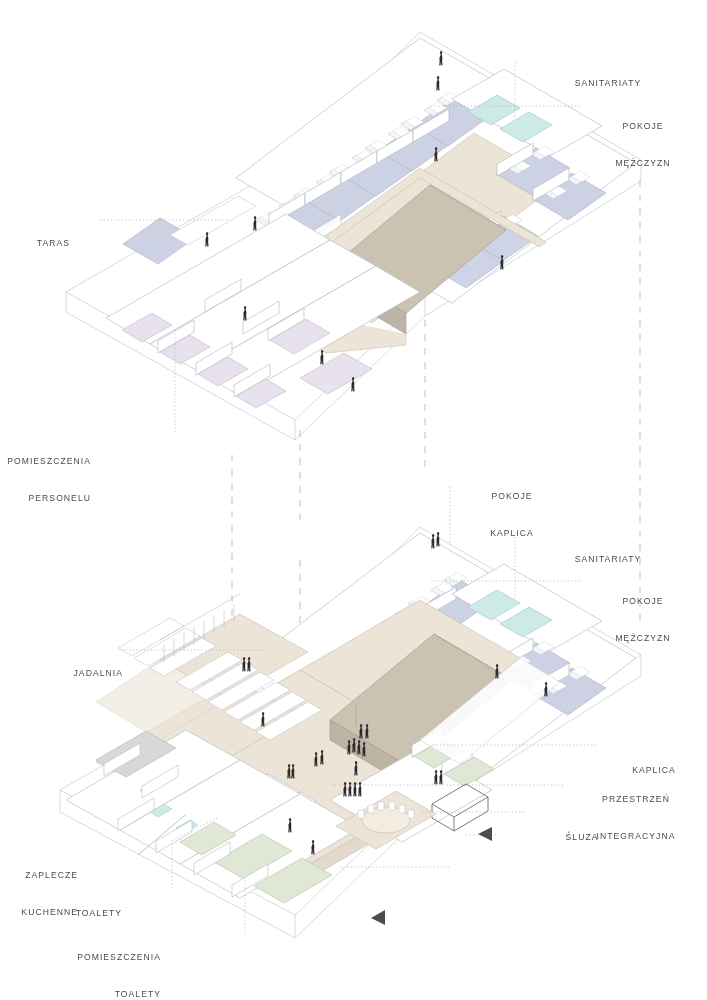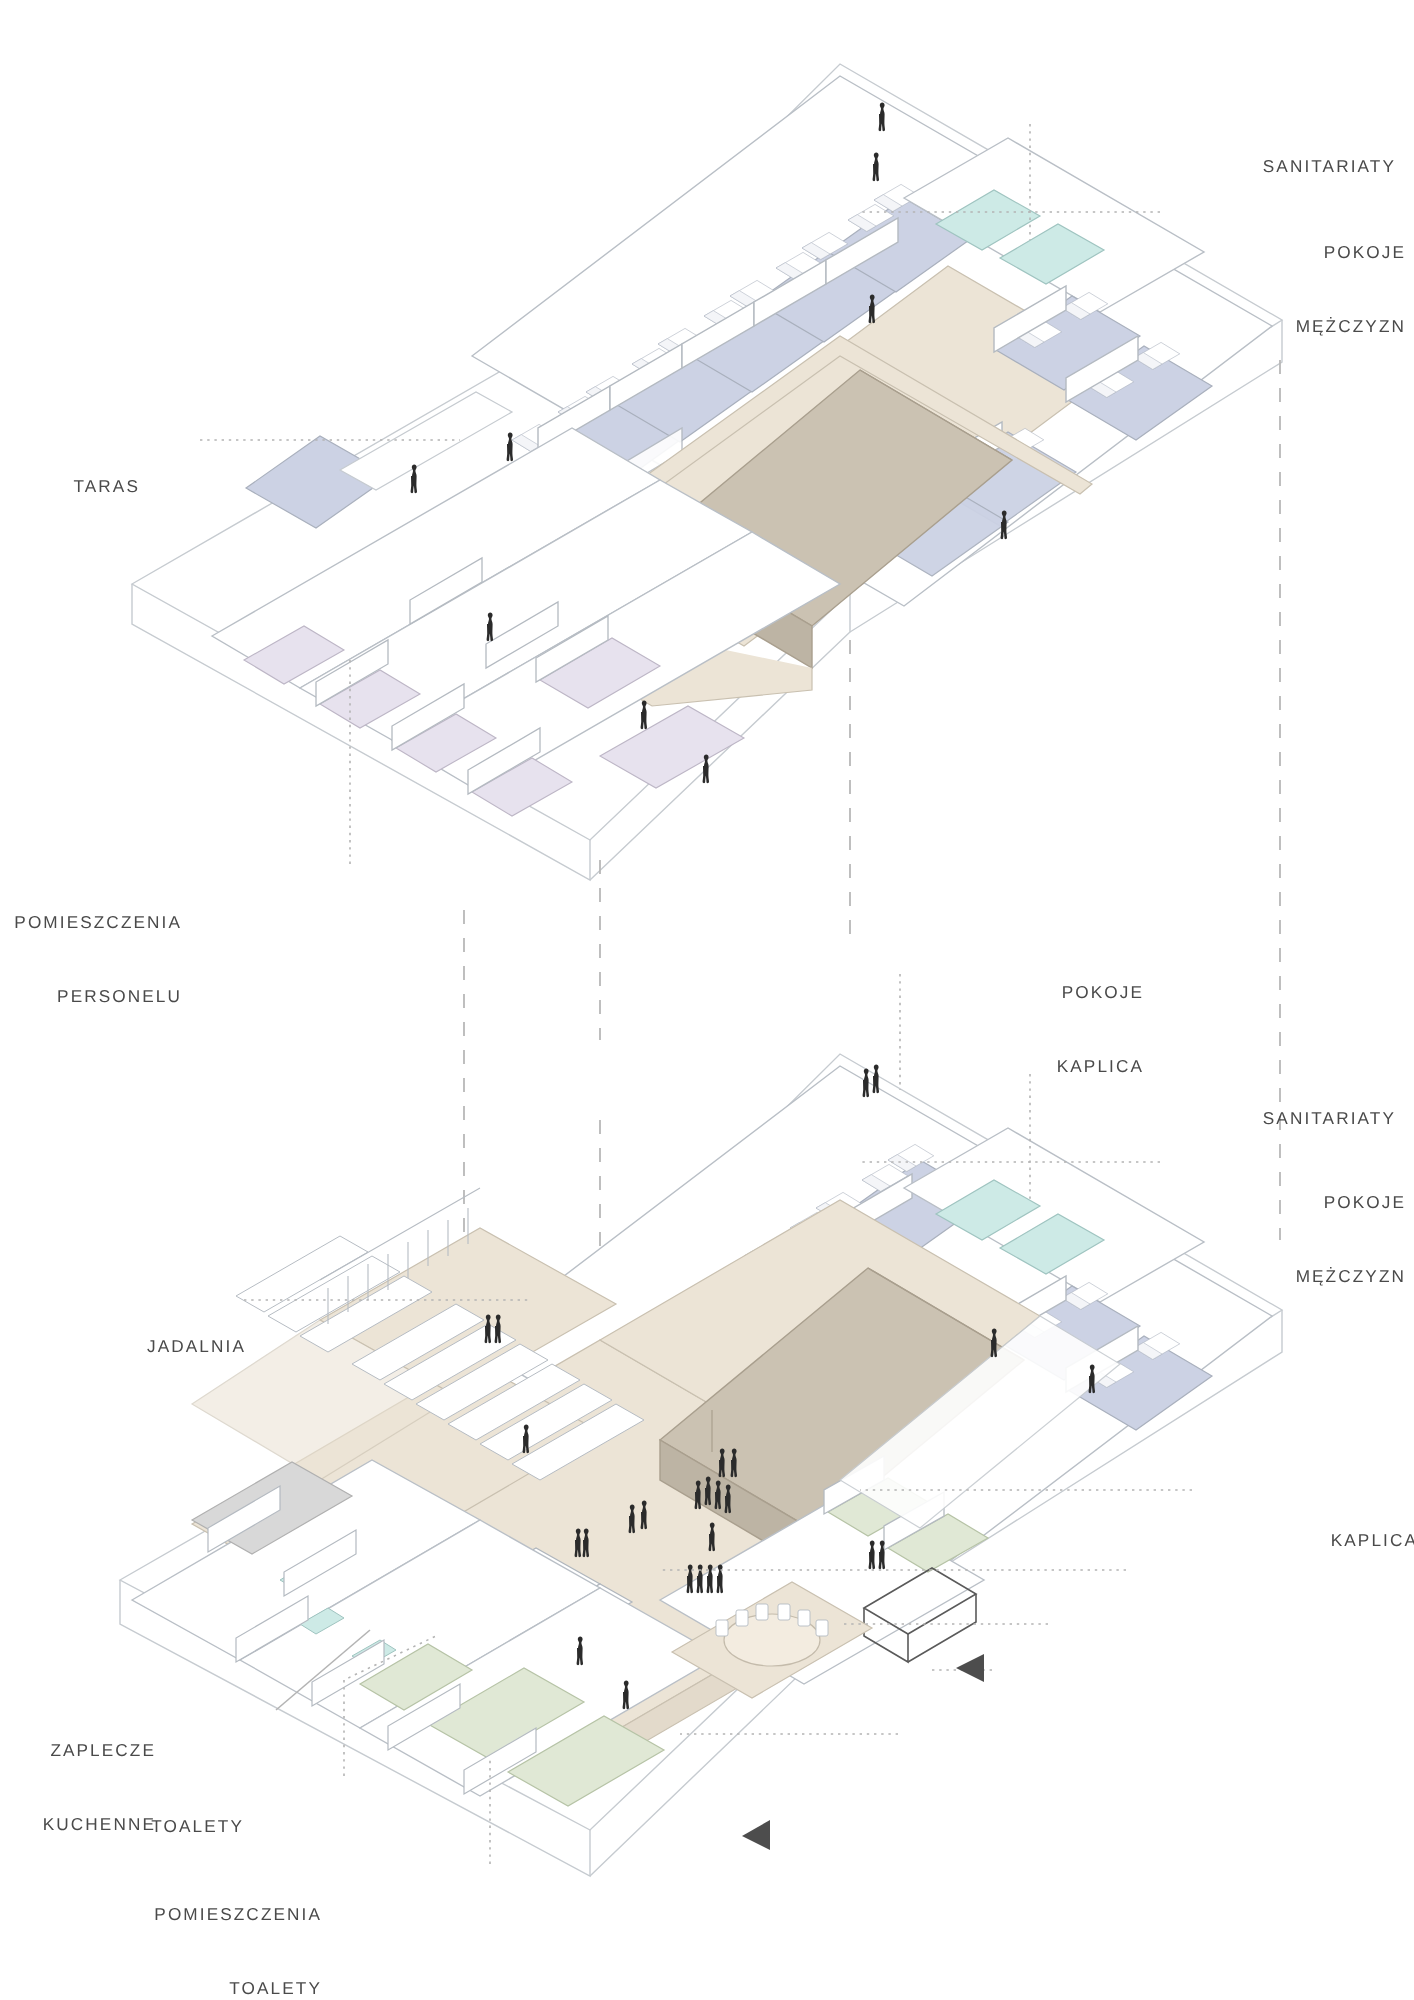--- a/index.html
+++ b/index.html
@@ -3,21 +3,21 @@
 <meta charset="utf-8">
 <style>
   html,body{margin:0;padding:0;background:#ffffff;}
   body{width:707px;height:1000px;position:relative;overflow:hidden;
        font-family:"Liberation Sans",sans-serif;color:#3a3a3a;}
   #stage{position:absolute;inset:0;width:707px;height:1000px;}
   svg#plan{position:absolute;left:0;top:0;width:707px;height:1000px;display:block;}
   .lbl{position:absolute;font-size:8.6px;letter-spacing:1.05px;color:#4a4a4a;
        line-height:12.4px;white-space:pre;}
   .lbl.r{text-align:right;}
-  .lbl.l{text-align:right;}
+  .lbl.l{text-align:center;}
 </style>
 </head>
 <body>
 
 <div id="stage">
 
 <svg id="plan" viewBox="0 0 707 1000">
   <defs>
 
     <g id="bed">
@@ -430,21 +430,28 @@
 </div>
 
 <div class="lbl r" style="left:-57px;top:642px;width:180px">
   <div>JADALNIA</div>
 </div>
 
 <div class="lbl l" style="left:599px;top:739px;width:110px">
   <div>KAPLICA</div>
 </div>
 
-
+<div class="lbl l" style="left:566px;top:768px;width:140px">
+  <div>PRZESTRZEŃ</div>
+  <div>INTEGRACYJNA</div>
+</div>
+
+<div class="lbl l" style="left:527px;top:806px;width:110px">
+  <div>ŚLUZA</div>
+</div>
 
 
 
 <div class="lbl r" style="left:-52px;top:844px;width:130px">
   <div>ZAPLECZE</div>
   <div>KUCHENNE</div>
 </div>
 
 <div class="lbl r" style="left:-8px;top:882px;width:130px">
   <div>TOALETY</div>

